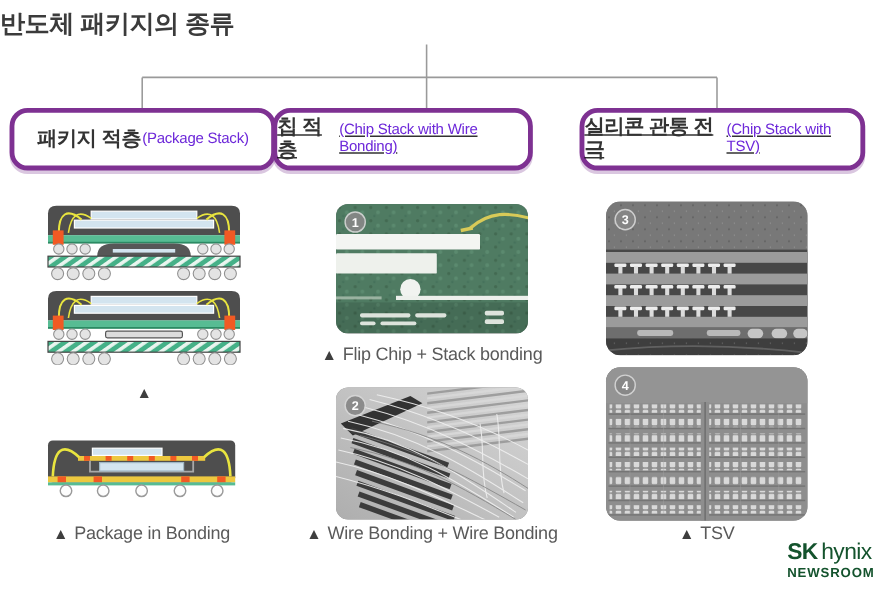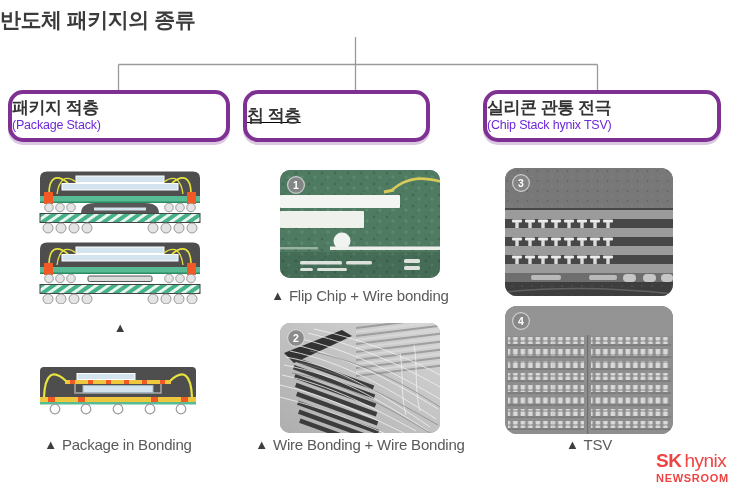--- a/index.html
+++ b/index.html
@@ -10,60 +10,61 @@
   .page-title{
     position:absolute;top:6px;left:0;width:714px;text-align:left;
     font-size:21px;font-weight:700;color:var(--title-charcoal,#3b3b3b);letter-spacing:-0.5px;
   }
   .connector{position:absolute;left:0;top:0;pointer-events:none;}
   .connector path{stroke:var(--connector-gray,#9a9a9a);stroke-width:1.3;fill:none;}
   .branch-box{
     position:absolute;top:90px;height:52px;box-sizing:border-box;
     border:4px solid var(--accent,#7e3192);border-radius:15px;background:#fff;
     box-shadow:0 3px 0 rgba(150,95,165,0.35);
-    display:flex;flex-direction:column;justify-content:center;gap:1px;
+    display:flex;flex-direction:row;align-items:center;justify-content:center;gap:1px;
   }
   .branch-ko{font-size:17px;font-weight:700;color:#333;letter-spacing:-0.5px;line-height:1.1;}
   .branch-en{font-size:12.5px;color:#6d28d9;letter-spacing:-0.2px;line-height:1.1;}
   .fig{position:absolute;}
   .photo{position:absolute;overflow:hidden;background:#888;}
   .r10{border-radius:10px;}
   .r12{border-radius:12px;}
   .caption{
     position:absolute;display:flex;align-items:center;justify-content:center;gap:5px;
     font-size:15px;font-weight:500;color:var(--caption-gray,#5a5a5a);letter-spacing:-0.2px;white-space:nowrap;
   }
   .caption .tri{color:#3e3e3e;font-size:13px;line-height:1;}
-  .logo{position:absolute;left:656px;top:451px;color:#ef4444;line-height:1;}
+  .logo{position:absolute;left:656px;top:451px;color:#14532d;line-height:1;}
   .logo-line1{font-size:19px;letter-spacing:-0.5px;}
   .logo-sk{font-weight:800;}
   .logo-hynix{font-weight:500;margin-left:3px;}
   .logo-sub{font-size:11px;font-weight:800;letter-spacing:0.7px;margin-top:3px;}
 </style>
 </head>
 <body>
 
 <div class="canvas">
 
   <div class="page-title">반도체 패키지의 종류</div>
 
   <svg class="connector" width="743" height="496">
     <path d="M355.5,37 V90 M118.5,64.5 H597.5 M118.5,64.5 V90 M597.5,64.5 V90"></path>
   </svg>
 
   <div class="branch-box" style="left:8px;width:222px;">
     <div class="branch-ko">패키지 적층</div>
     <div class="branch-en">(Package Stack)</div>
   </div>
-  <div class="branch-box" style="left:243px;width:187px;text-decoration:underline;">
+  <div class="branch-box" style="left:227px;width:217px;text-decoration:underline;">
     <div class="branch-ko">칩 적층</div>
-  </div>
-  <div class="branch-box" style="left:483px;width:238px;">
+    <div class="branch-en">(Chip Stack with Wire Bonding)</div>
+  </div>
+  <div class="branch-box" style="left:483px;width:238px;text-decoration:underline;">
     <div class="branch-ko">실리콘 관통 전극</div>
-    <div class="branch-en">(Chip Stack hynix TSV)</div>
+    <div class="branch-en">(Chip Stack with TSV)</div>
   </div>
 
   <div class="fig" style="left:35px;top:170px;width:170px;height:134px;">
     <svg width="170" height="134" viewBox="0 0 170 134">
       <defs>
         <pattern id="hatchA" patternUnits="userSpaceOnUse" width="7" height="10" patternTransform="rotate(55)">
           <rect width="7" height="10" fill="#45b188"></rect>
           <rect width="3" height="10" fill="#e9f5ef"></rect>
         </pattern>
       </defs>
@@ -224,21 +225,21 @@
       <path d="M104,22 L114,20" stroke="#d8ca58" stroke-width="3" fill="none"></path>
       <g>
         <circle cx="16" cy="15" r="8.4" fill="#878787" opacity="0.92" stroke="#d6d6d6" stroke-width="1.2"></circle>
         <text x="16" y="18.8" text-anchor="middle" font-size="10.5" font-weight="bold" fill="#ffffff">1</text>
       </g>
     </svg>
   </div>
 
   <div class="caption" style="left:258px;top:287px;width:204px;">
     <span class="tri">▲</span>
-    <span>Flip Chip + Wire bonding</span>
+    <span>Flip Chip + Stack bonding</span>
   </div>
 
   <div class="photo r10" style="left:280px;top:323px;width:160px;height:110px;">
     <svg width="160" height="110" viewBox="0 0 160 110">
       <defs>
         <linearGradient id="g2" x1="0" y1="1" x2="1" y2="0">
           <stop offset="0" stop-color="#aeaeae"></stop>
             <stop offset="1" stop-color="#d6d6d6"></stop>
         </linearGradient>
       </defs>

